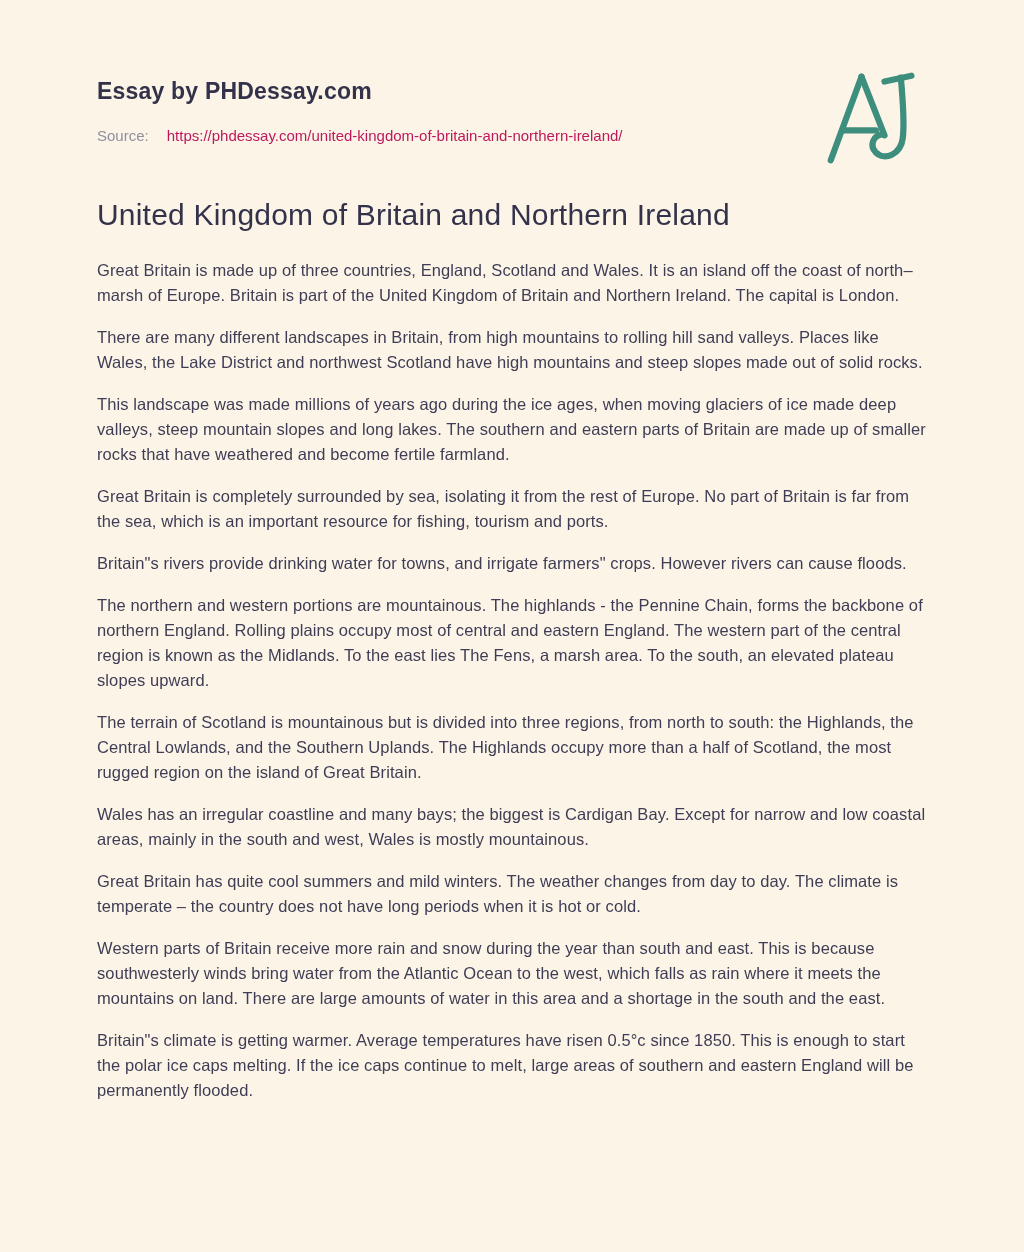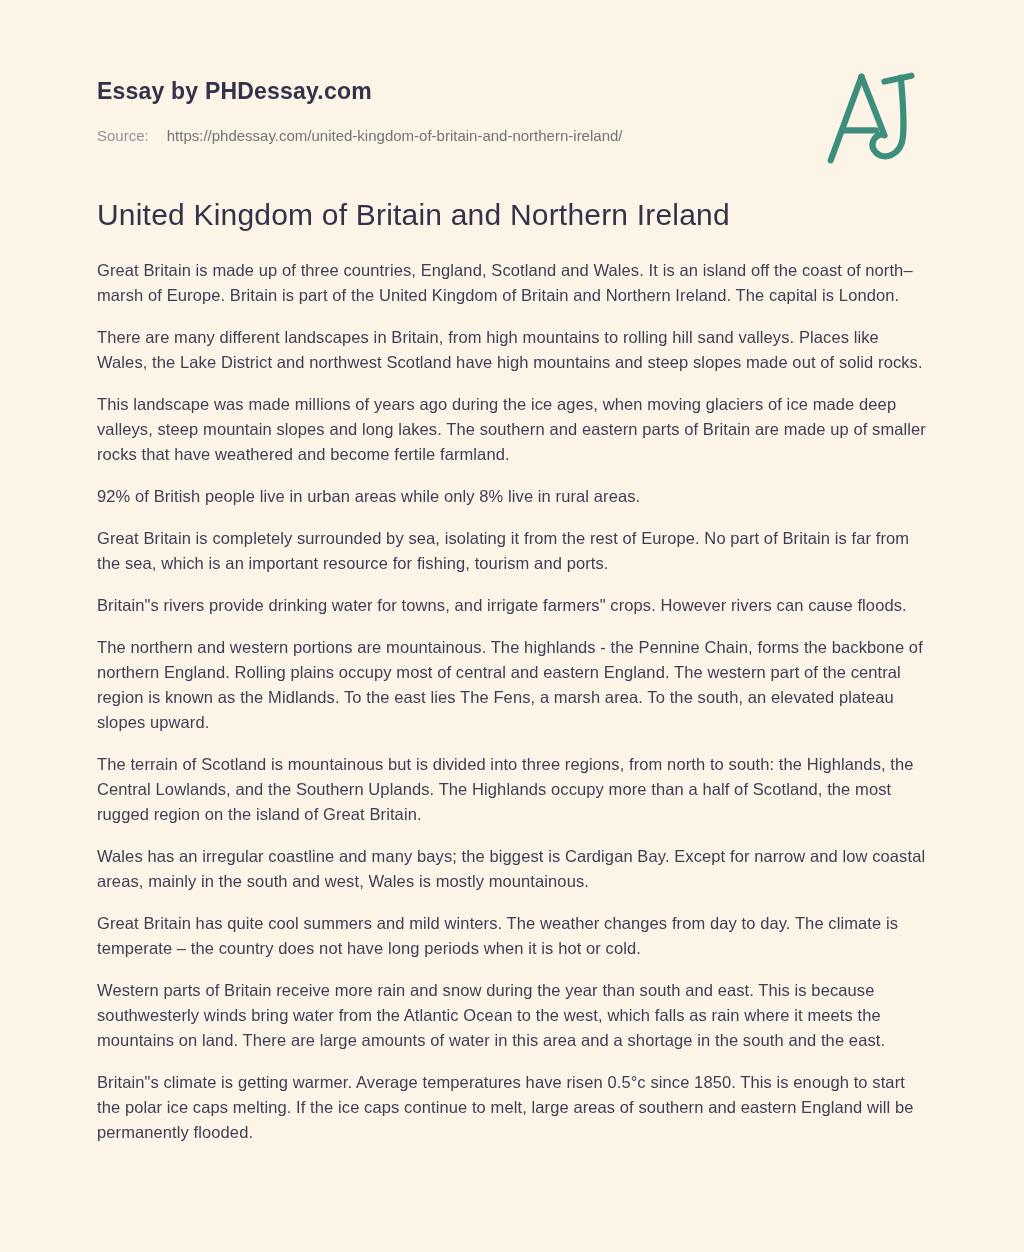--- a/index.html
+++ b/index.html
@@ -31,21 +31,21 @@
   }
   .source-line {
     margin-top: 22px;
     font-size: 15px;
   }
   .source-label {
     color: #908e9e;
     margin-right: 18px;
   }
   .source-url {
-    color: #737373;
+    color: #be185d;
     text-decoration: none;
     cursor: pointer;
     margin-top: 20px;
   }
   .logo {
     width: 100px;
     height: 96px;
     margin-right: 4px;
     margin-top: -2px;
     flex: 0 0 auto;
@@ -94,21 +94,20 @@
       </svg>
     </div>
   </header>
 
   <h1 class="essay-title">United Kingdom of Britain and Northern Ireland</h1>
 
   <main class="essay-body">
       <p class="para">Great Britain is made up of three countries, England, Scotland and Wales. It is an island off the coast of north–marsh of Europe. Britain is part of the United Kingdom of Britain and Northern Ireland. The capital is London.</p>
       <p class="para">There are many different landscapes in Britain, from high mountains to rolling hill sand valleys. Places like Wales, the Lake District and northwest Scotland have high mountains and steep slopes made out of solid rocks.</p>
       <p class="para">This landscape was made millions of years ago during the ice ages, when moving glaciers of ice made deep valleys, steep mountain slopes and long lakes. The southern and eastern parts of Britain are made up of smaller rocks that have weathered and become fertile farmland.</p>
-      <p class="para">92% of British people live in urban areas while only 8% live in rural areas.</p>
       <p class="para">Great Britain is completely surrounded by sea, isolating it from the rest of Europe. No part of Britain is far from the sea, which is an important resource for fishing, tourism and ports.</p>
       <p class="para">Britain"s rivers provide drinking water for towns, and irrigate farmers" crops. However rivers can cause floods.</p>
       <p class="para">The northern and western portions are mountainous. The highlands - the Pennine Chain, forms the backbone of northern England. Rolling plains occupy most of central and eastern England. The western part of the central region is known as the Midlands. To the east lies The Fens, a marsh area. To the south, an elevated plateau slopes upward.</p>
       <p class="para">The terrain of Scotland is mountainous but is divided into three regions, from north to south: the Highlands, the Central Lowlands, and the Southern Uplands. The Highlands occupy more than a half of Scotland, the most rugged region on the island of Great Britain.</p>
       <p class="para">Wales has an irregular coastline and many bays; the biggest is Cardigan Bay. Except for narrow and low coastal areas, mainly in the south and west, Wales is mostly mountainous.</p>
       <p class="para">Great Britain has quite cool summers and mild winters. The weather changes from day to day. The climate is temperate – the country does not have long periods when it is hot or cold.</p>
       <p class="para">Western parts of Britain receive more rain and snow during the year than south and east. This is because southwesterly winds bring water from the Atlantic Ocean to the west, which falls as rain where it meets the mountains on land. There are large amounts of water in this area and a shortage in the south and the east.</p>
       <p class="para">Britain"s climate is getting warmer. Average temperatures have risen 0.5°c since 1850. This is enough to start the polar ice caps melting. If the ice caps continue to melt, large areas of southern and eastern England will be permanently flooded.</p>
     </main>
 

